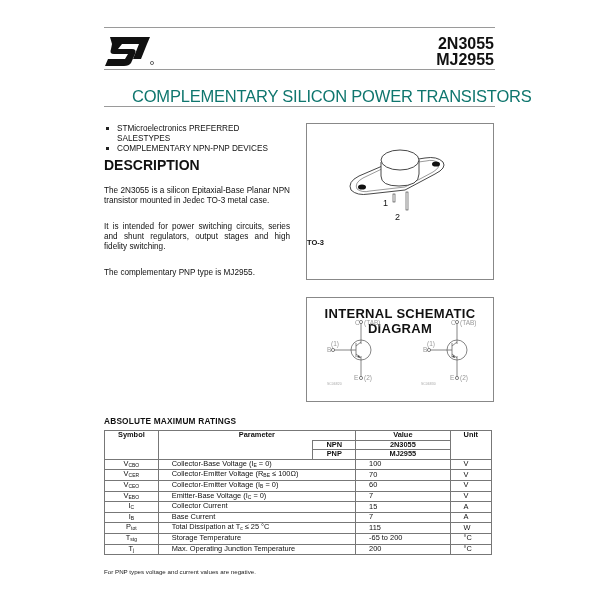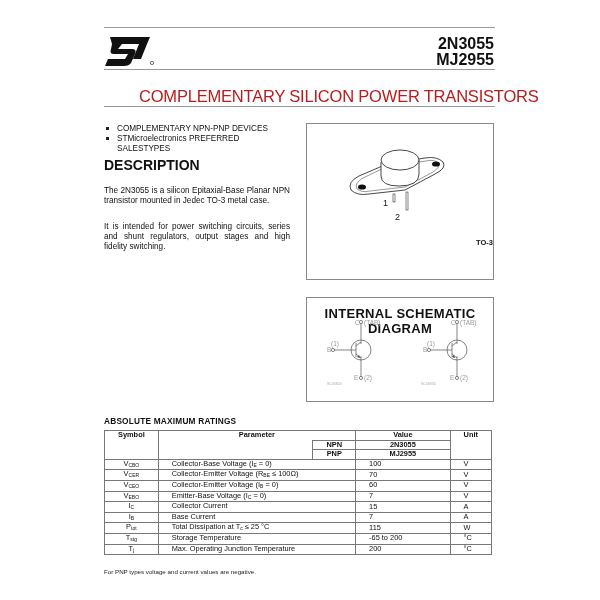--- a/index.html
+++ b/index.html
@@ -1,20 +1,20 @@
 <!DOCTYPE html>
 <html><head>
 <meta charset="utf-8">
 <style>
   html, body { margin:0; padding:0; background:#ffffff; }
   body { width:600px; height:600px; position:relative; overflow:hidden; font-family:"Liberation Sans", sans-serif; color:#111; }
   .abs { position:absolute; }
   .rule { position:absolute; left:104px; width:391px; height:1px; background:#9a9a9a; }
   .part { position:absolute; right:106px; font-weight:bold; font-size:16px; line-height:17px; text-align:right; color:#111; }
-  .title { position:absolute; left:139px; top:87px; font-size:16.5px; letter-spacing:-0.2px; color:#b91c1c; white-space:nowrap; }
+  .title { position:absolute; left:132px; top:87px; font-size:16.5px; letter-spacing:-0.2px; color:#0f766e; white-space:nowrap; }
   .features { position:absolute; left:104px; top:124px; width:190px; font-size:8.2px; line-height:10px; }
   .features .feat { position:relative; padding-left:13px; }
   .features .bullet { position:absolute; left:2px; top:3px; width:3px; height:3px; background:#222; }
   .desc { position:absolute; left:104px; top:160px; width:186px; font-size:8.2px; line-height:10px; text-align:justify; }
   .desc h4 { margin:0; font-size:14px; font-weight:bold; }
   .desc p { margin:16px 0 2px 0; }
   .pkgbox { position:absolute; left:306px; top:123px; width:186px; height:155px; border:1px solid #888; }
   .schbox { position:absolute; left:306px; top:297px; width:186px; height:103px; border:1px solid #888; }
   .sch-title { position:absolute; left:0; top:8px; width:100%; text-align:center; font-size:13px; font-weight:bold; letter-spacing:0.3px; }
   .amr-title { position:absolute; left:104px; top:416px; font-size:8.3px; font-weight:bold; letter-spacing:0.2px; }
@@ -39,47 +39,48 @@
     <circle cx="48" cy="28" r="1.6" fill="none" stroke="#111" stroke-width="0.6"></circle>
   </svg>
 </div>
 <div class="part" style="top:35px;">2N3055</div>
 <div class="part" style="top:51px;">MJ2955</div>
 <div class="rule" style="top:69px;"></div>
 <div class="title">COMPLEMENTARY SILICON POWER TRANSISTORS</div>
 <div class="rule" style="top:106px;"></div>
 
 <div class="features">
+  <div class="feat"><span class="bullet"></span><span>STMicroelectronics PREFERRED SALESTYPES</span></div>
   <div class="feat"><span class="bullet"></span><span>COMPLEMENTARY NPN-PNP DEVICES</span></div>
-  <div class="feat"><span class="bullet"></span><span>STMicroelectronics PREFERRED SALESTYPES</span></div>
 </div>
 
 <div class="desc">
   <h4>DESCRIPTION</h4>
   <p>The 2N3055 is a silicon Epitaxial-Base Planar NPN transistor mounted in Jedec TO-3 metal case.</p>
   <p>It is intended for power switching circuits, series and shunt regulators, output stages and high fidelity switching.</p>
+  <p>The complementary PNP type is MJ2955.</p>
 </div>
 
 <div class="pkgbox">
   <svg width="186" height="155" viewBox="0 0 186 155">
 
     <path d="M52 52 Q40 58 44 66 Q50 72 62 70 L98 66 L128 50 Q140 44 136 38 Q130 32 118 34 L80 40 Z" fill="#fff" stroke="#333" stroke-width="0.9"></path>
     <path d="M56 54 Q47 59 50 65 Q55 69 63 67 L98 63 L126 48 Q134 43 131 39 Q127 35 119 37 L81 42 Z" fill="none" stroke="#555" stroke-width="0.6"></path>
     <ellipse cx="55" cy="63" rx="4" ry="2.6" fill="#111"></ellipse>
     <ellipse cx="129" cy="40" rx="4" ry="2.6" fill="#111"></ellipse>
 
     <path d="M74 38 L74 52 Q74 62 92 62 Q112 62 112 50 L112 36" fill="#fff" stroke="#333" stroke-width="0.9"></path>
     <ellipse cx="93" cy="36" rx="19" ry="10" fill="#fff" stroke="#333" stroke-width="0.9"></ellipse>
 
     <rect x="86" y="70" width="2" height="8" fill="#fff" stroke="#333" stroke-width="0.6"></rect>
     <rect x="99" y="68" width="2" height="18" fill="#fff" stroke="#333" stroke-width="0.6"></rect>
     <text x="76" y="82" font-size="9" fill="#111">1</text>
     <text x="88" y="96" font-size="9" fill="#111">2</text>
   </svg>
-  <div class="abs" style="left:0; top:114px; width:186px; text-align:right; font-size:7.5px; font-weight:bold;">TO-3</div>
+  <div class="abs" style="left:0; top:114px; width:186px; text-align:left; font-size:7.5px; font-weight:bold;">TO-3</div>
 </div>
 
 <div class="schbox">
   <div class="sch-title">INTERNAL SCHEMATIC DIAGRAM</div>
   <svg class="abs" style="left:0; top:0;" width="186" height="103" viewBox="0 0 186 103">
     <g stroke="#666" fill="none" stroke-width="0.8">
 
       <circle cx="54" cy="52" r="10"></circle>
       <line x1="54" y1="25" x2="54" y2="46"></line>
       <line x1="54" y1="58" x2="54" y2="79"></line>

